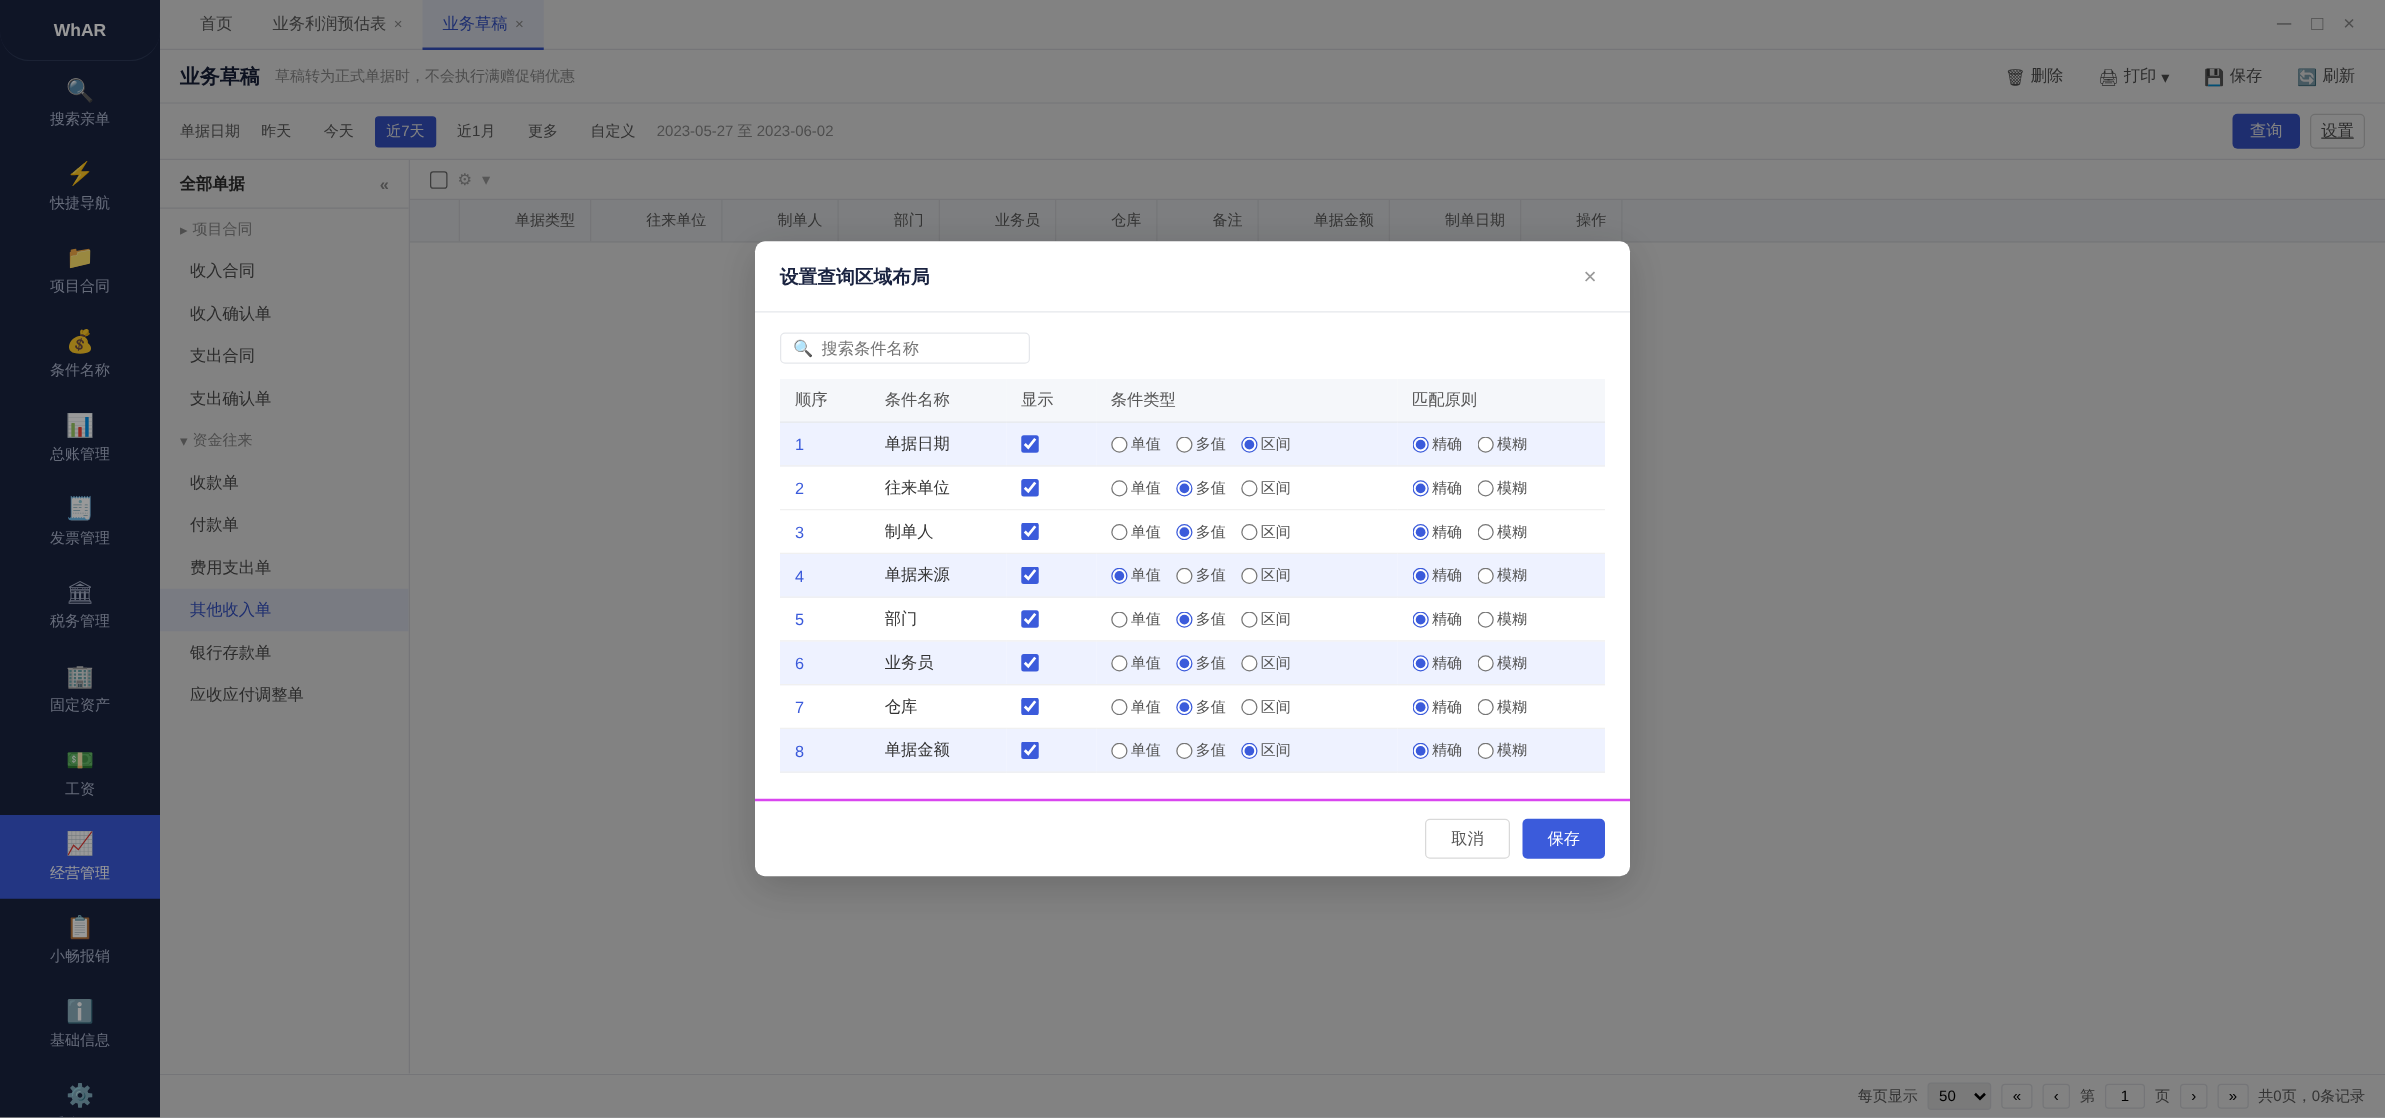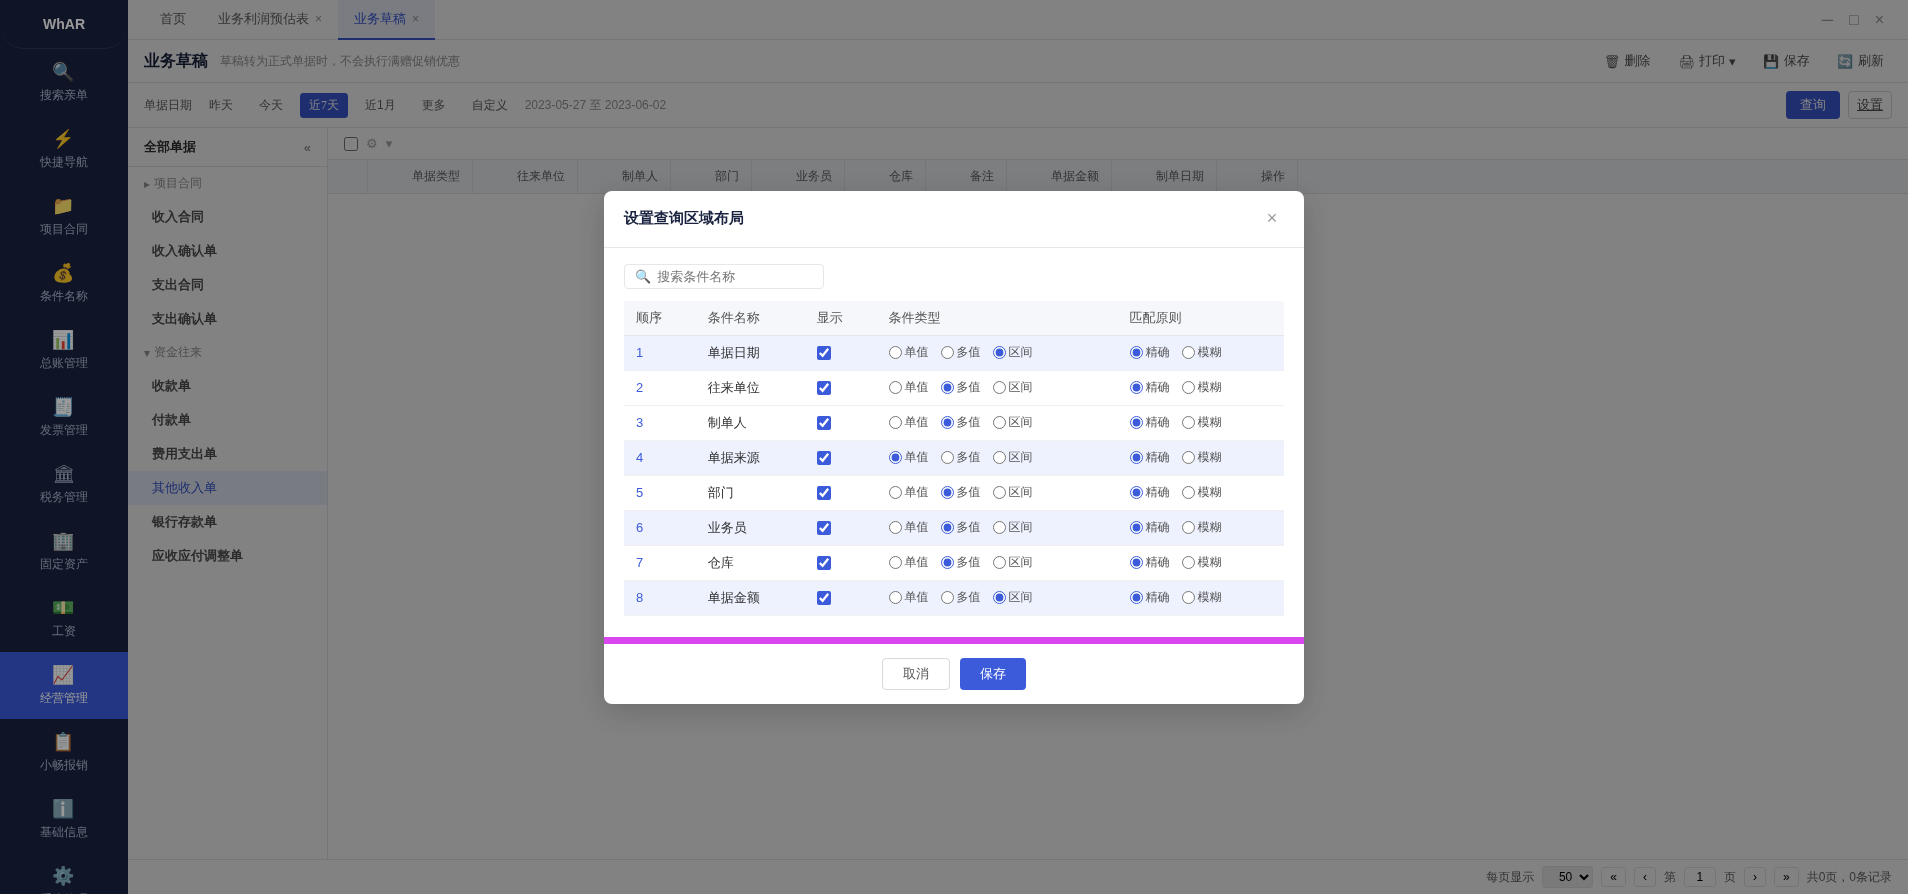--- a/index.html
+++ b/index.html
@@ -31,30 +31,30 @@
     .page-title { font-size: 16px; font-weight: 600; color: #1a2340; }
     .page-subtitle { font-size: 12px; color: #999; }
     .header-actions { display: flex; align-items: center; gap: 12px; }
     .header-btn { display: flex; align-items: center; gap: 4px; font-size: 13px; color: #555; cursor: pointer; padding: 4px 8px; border-radius: 4px; }
     .header-btn-primary { background: #3b5bdb; color: #fff; padding: 5px 14px; border-radius: 4px; cursor: pointer; font-size: 13px; }
 
     
     .toolbar { background: #fff; padding: 8px 16px; display: flex; align-items: center; gap: 8px; border-bottom: 1px solid #e5e7eb; }
     .toolbar-label { font-size: 12px; color: #666; }
     .date-btn { padding: 3px 8px; font-size: 12px; border-radius: 3px; cursor: pointer; color: #666; border: 1px solid transparent; }
-    .date-btn.active { background: #3b5bdb; color: #fff; border-color: #3b5bdb; font-family: Liberation Serif, serif; }
+    .date-btn.active { background: #3b5bdb; color: #fff; border-color: #3b5bdb; }
     .date-range { font-size: 12px; color: #999; }
 
     
     .content-area { display: flex; flex: 1; overflow: hidden; }
 
     
     .left-panel { width: 200px; background: #fff; border-right: 1px solid #e5e7eb; overflow-y: auto; }
     .left-panel-header { padding: 10px 16px; display: flex; align-items: center; justify-content: space-between; border-bottom: 1px solid #e5e7eb; font-weight: 600; font-size: 13px; }
-    .panel-item { padding: 8px 16px 8px 24px; font-size: 13px; color: #555; cursor: pointer; font-weight: bold; }
+    .panel-item { padding: 8px 16px 8px 24px; font-size: 13px; color: #555; cursor: pointer; }
     .panel-item.active { background: #eef2ff; color: #3b5bdb; font-weight: 500; }
     .panel-group-title { padding: 8px 16px; font-size: 12px; color: #999; display: flex; align-items: center; gap: 4px; cursor: pointer; }
 
     
     .table-area { flex: 1; overflow: auto; background: #fff; }
     .table-toolbar { padding: 8px 16px; display: flex; align-items: center; gap: 8px; border-bottom: 1px solid #e5e7eb; }
     .table-header { display: flex; background: #f5f7fa; border-bottom: 1px solid #e5e7eb; font-size: 12px; color: #666; font-weight: 500; gap: 32px; }
     .th { padding: 8px 12px; border-right: 1px solid #e5e7eb; white-space: nowrap; }
     .empty-tip { padding: 40px; text-align: center; color: #999; font-size: 14px; }
 
@@ -82,21 +82,21 @@
     .modal-table th { background: #f5f7fa; padding: 8px 12px; text-align: left; border-bottom: 1px solid #e5e7eb; font-weight: 500; color: #555; white-space: nowrap; }
     .modal-table td { padding: 8px 12px; border-bottom: 1px solid #f0f0f0; vertical-align: middle; }
     .modal-table tr.row-highlight td { background: #eef2ff; }
 
     .radio-group { display: flex; align-items: center; gap: 12px; white-space: nowrap; }
     .radio-item { display: flex; align-items: center; gap: 3px; cursor: pointer; font-size: 12px; color: #555; }
     .radio-item input[type="radio"] { accent-color: #3b5bdb; width: 13px; height: 13px; }
     .checkbox-item { display: flex; align-items: center; cursor: pointer; }
     .checkbox-item input[type="checkbox"] { accent-color: #3b5bdb; width: 14px; height: 14px; }
 
-    .modal-footer { padding: 14px 20px; border-top: 7px solid #d946ef; display: flex; justify-content: center; gap: 10px; }
+    .modal-footer { padding: 14px 20px; border-top: 2px solid #d946ef; display: flex; justify-content: flex-end; gap: 10px; }
     .btn-cancel { padding: 6px 20px; border: 1px solid #d9d9d9; background: #fff; border-radius: 4px; cursor: pointer; font-size: 13px; color: #555; }
     .btn-save { padding: 6px 20px; background: #3b5bdb; color: #fff; border: none; border-radius: 4px; cursor: pointer; font-size: 13px; }
 
     .order-num { color: #3b5bdb; font-weight: 500; }
     .scrollbar-container { overflow-y: auto; max-height: 320px; }
 
     
     .bg-dim { filter: brightness(0.85); pointer-events: none; }
   </style>
 </head>
@@ -270,21 +270,21 @@
           <div class="th">单据金额</div>
           <div class="th">制单日期</div>
           <div class="th">操作</div>
         </div>
         <div class="empty-tip">未找到任何业务草稿</div>
       </div>
     </div>
 
     <div class="bottom-bar">
       <span>每页显示</span>
-      <select style="font-size:12px;padding:2px 4px;border:1px solid #e5e7eb;border-radius:3px;text-align:right;">
+      <select style="font-size:12px;padding:2px 4px;border:1px solid #e5e7eb;border-radius:3px;">
         <option>50</option>
         <option>100</option>
       </select>
       <button class="page-nav-btn">«</button>
       <button class="page-nav-btn">‹</button>
       <span>第</span>
       <input type="text" value="1" style="width: 32px; text-align: center; border: 1px solid rgb(229, 231, 235); border-radius: 3px; font-size: 12px; padding: 2px;">
       <span>页</span>
       <button class="page-nav-btn">›</button>
       <button class="page-nav-btn">»</button>

